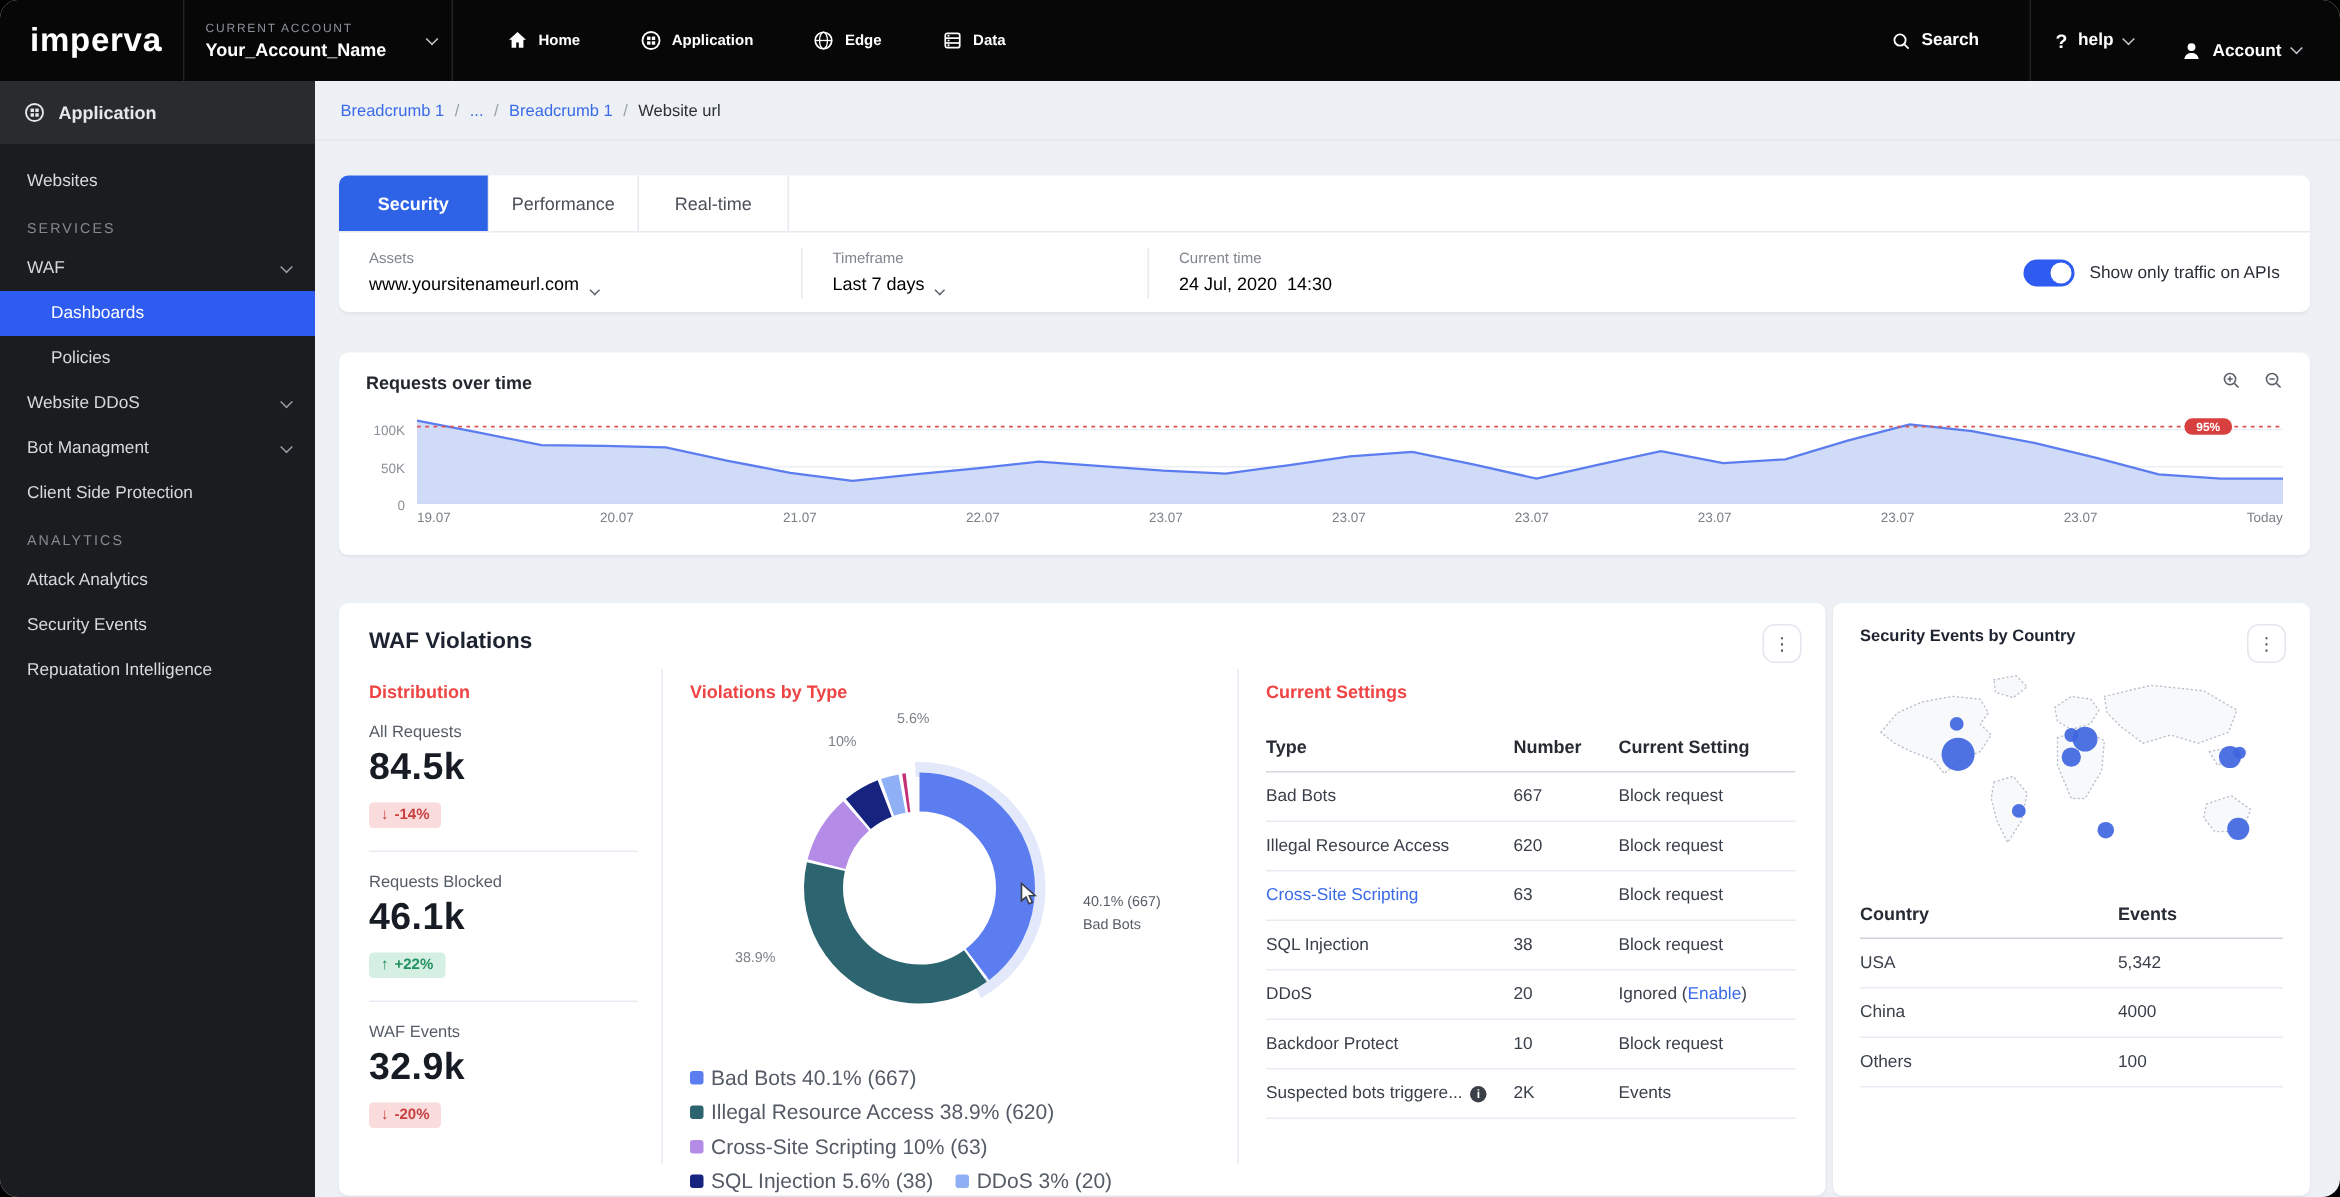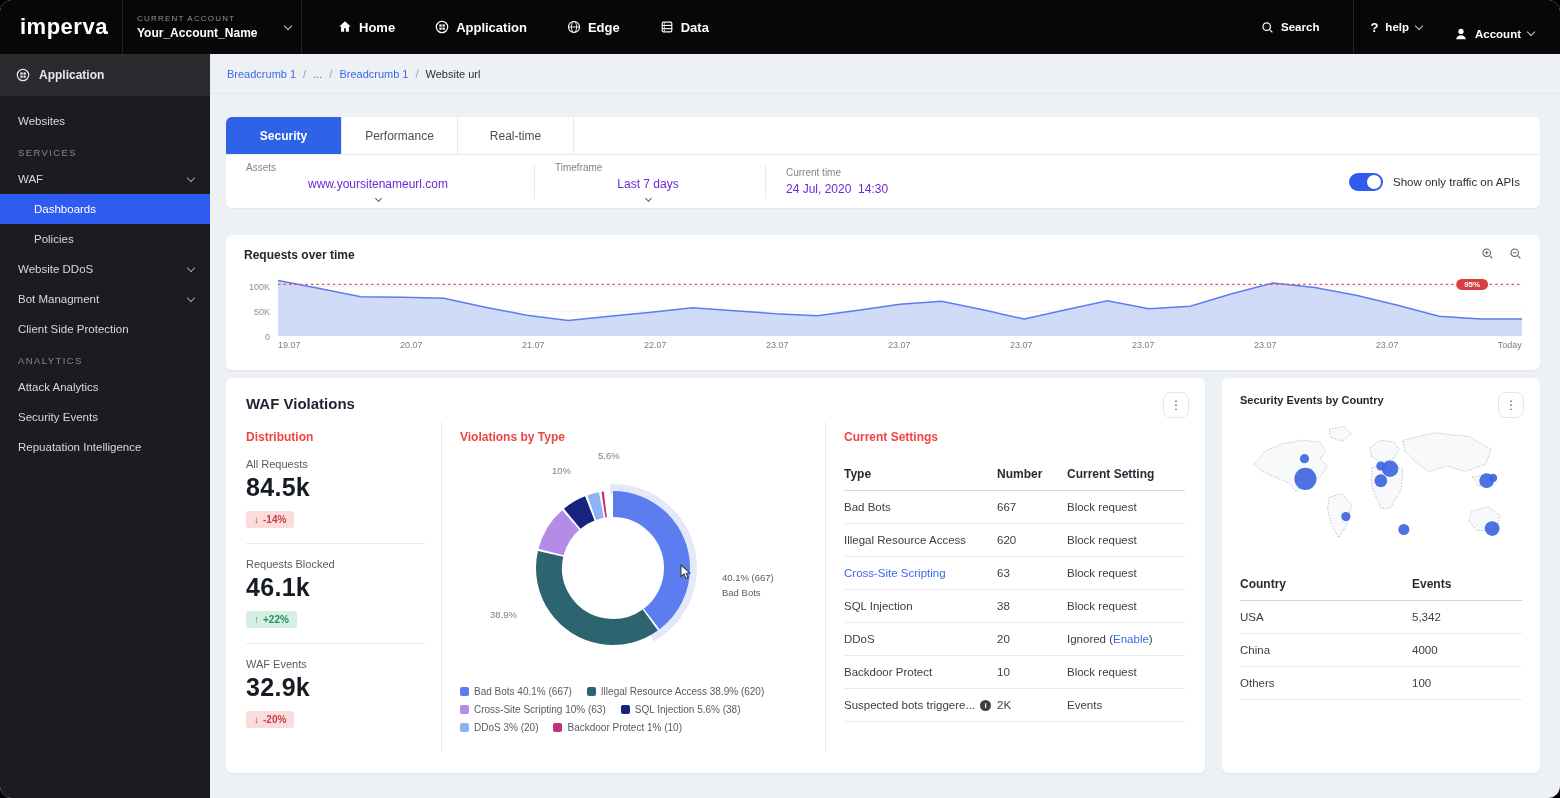--- a/index.html
+++ b/index.html
@@ -10,21 +10,21 @@
   .topbar { position:absolute; top:0; left:0; right:0; height:54px; background:#070708; display:flex; align-items:center; color:#fff; z-index:5; }
   .logo { width:122px; padding-left:20px; font-size:22px; font-weight:bold; letter-spacing:.5px; position:relative; }
   .logo-dot { position:absolute; bottom:6px; right:14px; width:3px; height:3px; background:#fff; border-radius:50%; }
   .tb-divider { width:1px; height:54px; background:#232326; }
   .account-block { width:178px; padding:0 10px 0 14px; display:flex; align-items:center; cursor:pointer; }
   .account-texts { flex:1; }
   .account-label { font-size:8px; letter-spacing:1.2px; color:#8d9299; margin-bottom:3px; }
   .account-name { font-size:12px; font-weight:bold; }
   .chev { display:inline-block; width:6px; height:6px; border-right:1.5px solid #c6cad0; border-bottom:1.5px solid #c6cad0; transform:rotate(45deg); margin-top:-3px; }
   .topnav { display:flex; align-items:center; gap:40px; margin-left:36px; }
-  .topnav-item { display:flex; align-items:center; gap:7px; font-size:13px; font-weight:bold; cursor:pointer; }
+  .topnav-item { display:flex; align-items:center; gap:7px; font-size:10px; font-weight:bold; cursor:pointer; }
   .topnav-item svg { width:14px; height:14px; }
   .tb-right { margin-left:auto; display:flex; align-items:center; height:100%; }
   .tb-search { display:flex; align-items:center; gap:7px; font-size:11.5px; font-weight:bold; padding:0 34px; cursor:pointer; }
   .tb-help, .tb-account { display:flex; align-items:center; gap:7px; font-size:11.5px; font-weight:bold; padding:0 16px; cursor:pointer; }
   .tb-account { padding-right:26px;margin-top:13px; }
   .qmark { font-size:13px; font-weight:bold; }
 
   
   .sidebar { position:absolute; top:54px; left:0; bottom:0; width:210px; background:#1B1C1F; color:#e6e8ea; z-index:4; }
   .sb-header { height:42px; background:#2A2B2E; display:flex; align-items:center; gap:9px; padding-left:16px; font-size:12px; font-weight:bold; }
@@ -39,47 +39,47 @@
   
   .content { position:absolute; top:54px; left:210px; right:0; bottom:0; }
   .breadcrumb { height:40px; display:flex; align-items:center; gap:7px; padding-left:17px; font-size:11px; border-bottom:1px solid #e2e6ed; }
   .bc-link { color:#3A6AE8; cursor:pointer; }
   .bc-sep { color:#99a0ab; }
   .bc-current { color:#2b2f36; }
   .main { padding:0 20px 0 16px; }
 
   .tabs-card { margin-top:23px; background:#fff; border-radius:6px; box-shadow:0 1px 2px rgba(20,30,60,.06); }
   .tabs-row { display:flex; height:38px; border-bottom:1px solid #e8eaf0; }
-  .tab { width:116px; display:flex; align-items:center; justify-content:center; font-size:12px; color:#4b5058; border-right:1px solid #e8eaf0; cursor:pointer; background:#fff;text-align:center; }
+  .tab { width:100px; display:flex; align-items:center; justify-content:center; font-size:12px; color:#4b5058; border-right:1px solid #e8eaf0; cursor:pointer; background:#fff;text-align:center; }
   .tab.active { background:#2E63E8; color:#fff; border-top-left-radius:6px; font-weight:bold; }
   .filter-row { display:flex; align-items:center; height:53px; }
   .filter-sec { padding:0 24px 0 20px; display:flex; flex-direction:column; justify-content:center; height:34px; cursor:pointer; }
   .f-label { font-size:10px; color:#80868e; margin-bottom:4px; }
-  .f-value { font-size:12px; color:#6d28d9; display:flex; align-items:center; gap:8px; white-space:pre;flex-direction:column; }
+  .f-value { font-size:12px; color:#000000; display:flex; align-items:flex-end; gap:8px; white-space:pre; }
   .f-value .chev { border-color:#5a6068; width:5px; height:5px; }
   .v-div { width:1px; height:34px; background:#e8eaf0; }
   .filter-spacer { flex:1; }
   .toggle-wrap { display:flex; align-items:center; gap:10px; padding-right:20px; cursor:pointer;padding-left:47px; }
   .toggle { width:34px; height:18px; border-radius:9px; background:#2E5BF0; position:relative; }
   .toggle .knob { position:absolute; top:2px; left:18px; width:14px; height:14px; border-radius:50%; background:#fff; }
   .toggle-label { font-size:11.5px; color:#2a2f36; }
 
   
   .chart-card { margin-top:27px; background:#fff; border-radius:6px; box-shadow:0 1px 2px rgba(20,30,60,.06); height:135px; padding:13px 18px 6px 18px; position:relative; }
   .chart-title { font-size:12px; font-weight:bold; color:#23272e; }
   .chart-zooms { position:absolute; right:18px; top:12px; display:flex; gap:15px; color:#5a6068; }
   .chart-zooms svg { width:13px; height:13px; cursor:pointer; }
   .chart-body { display:flex; margin-top:12px; }
   .y-gutter { width:34px; position:relative; height:62px; font-size:9px; color:#8a9097; }
   .y-gutter span { position:absolute; right:8px; }
   .plot { flex:1; height:62px; }
   .x-labels { display:flex; justify-content:space-between; margin-left:34px; margin-top:4px; font-size:9px; color:#7a8187; }
 
   
-  .bottom-row { margin-top:8px; display:flex; gap:17px; }
+  .bottom-row { margin-top:32px; display:flex; gap:5px; }
   .card { background:#fff; border-radius:6px; box-shadow:0 1px 2px rgba(20,30,60,.06); }
   .waf-card { flex:1; height:395px; padding:17px 20px; position:relative; }
   .country-card { width:318px; height:395px; padding:16px 18px; position:relative; }
   .card-title { font-size:15px; font-weight:bold; color:#1d2330; }
   .country-card .card-title { font-size:11px; }
   .kebab { position:absolute; right:16px; top:14px; width:26px; height:26px; border:1px solid #e2e6ed; border-radius:8px; display:flex; align-items:center; justify-content:center; color:#4a4f58; font-size:12px; cursor:pointer; background:#fff; }
 
   .waf-cols { display:flex; margin-top:10px; height:330px; }
   .col-dist { width:196px; border-right:1px solid #e8ebf1; padding-right:16px; }
   .col-donut { width:384px; border-right:1px solid #e8ebf1; padding:0 18px; }
@@ -92,21 +92,21 @@
   .stat-badge.down { background:#FADCDC; color:#C84040; }
   .stat-badge.up { background:#D5EFE3; color:#21915F; }
   .stat-hr { border:none; border-top:1px solid #e8ebf1; margin:15px 0 14px; }
 
   .donut-wrap { position:relative; width:348px; height:212px; margin-top:12px; }
   .donut-svg { position:absolute; left:58px; top:15px; }
   .callout { position:absolute; font-size:9.5px; color:#7a8187; }
   .hover-label { position:absolute; left:262px; top:112px; font-size:9.5px; color:#555c66; line-height:15px; }
   .cursor-icon { position:absolute; left:219px; top:106px; }
   .legend { margin-top:16px; display:flex; flex-wrap:wrap; row-gap:7px; }
-  .legend-item { display:inline-flex; align-items:center; font-size:10px; color:#555b66; margin-right:15px;text-align:center; }
+  .legend-item { display:inline-flex; align-items:center; font-size:14px; color:#555b66; margin-right:15px;text-align:center; }
   .legend-swatch { width:9px; height:9px; border-radius:2px; margin-right:5px; flex:none; }
 
   .settings-table { margin-top:2px; }
   .st-row { display:flex; align-items:center; height:33px; border-bottom:1px solid #e8ebf1; font-size:11.5px; color:#3a404a; }
   .st-row.header { font-size:12px; font-weight:bold; color:#262b34; border-bottom:1px solid #d4d9e0; }
   .st-type { flex:1; display:flex; align-items:center; gap:5px; }
   .st-num { width:70px; }
   .st-set { width:118px; }
   .tbl-link { color:#3A6AE8; cursor:pointer; }
   .tbl-link.u { }

